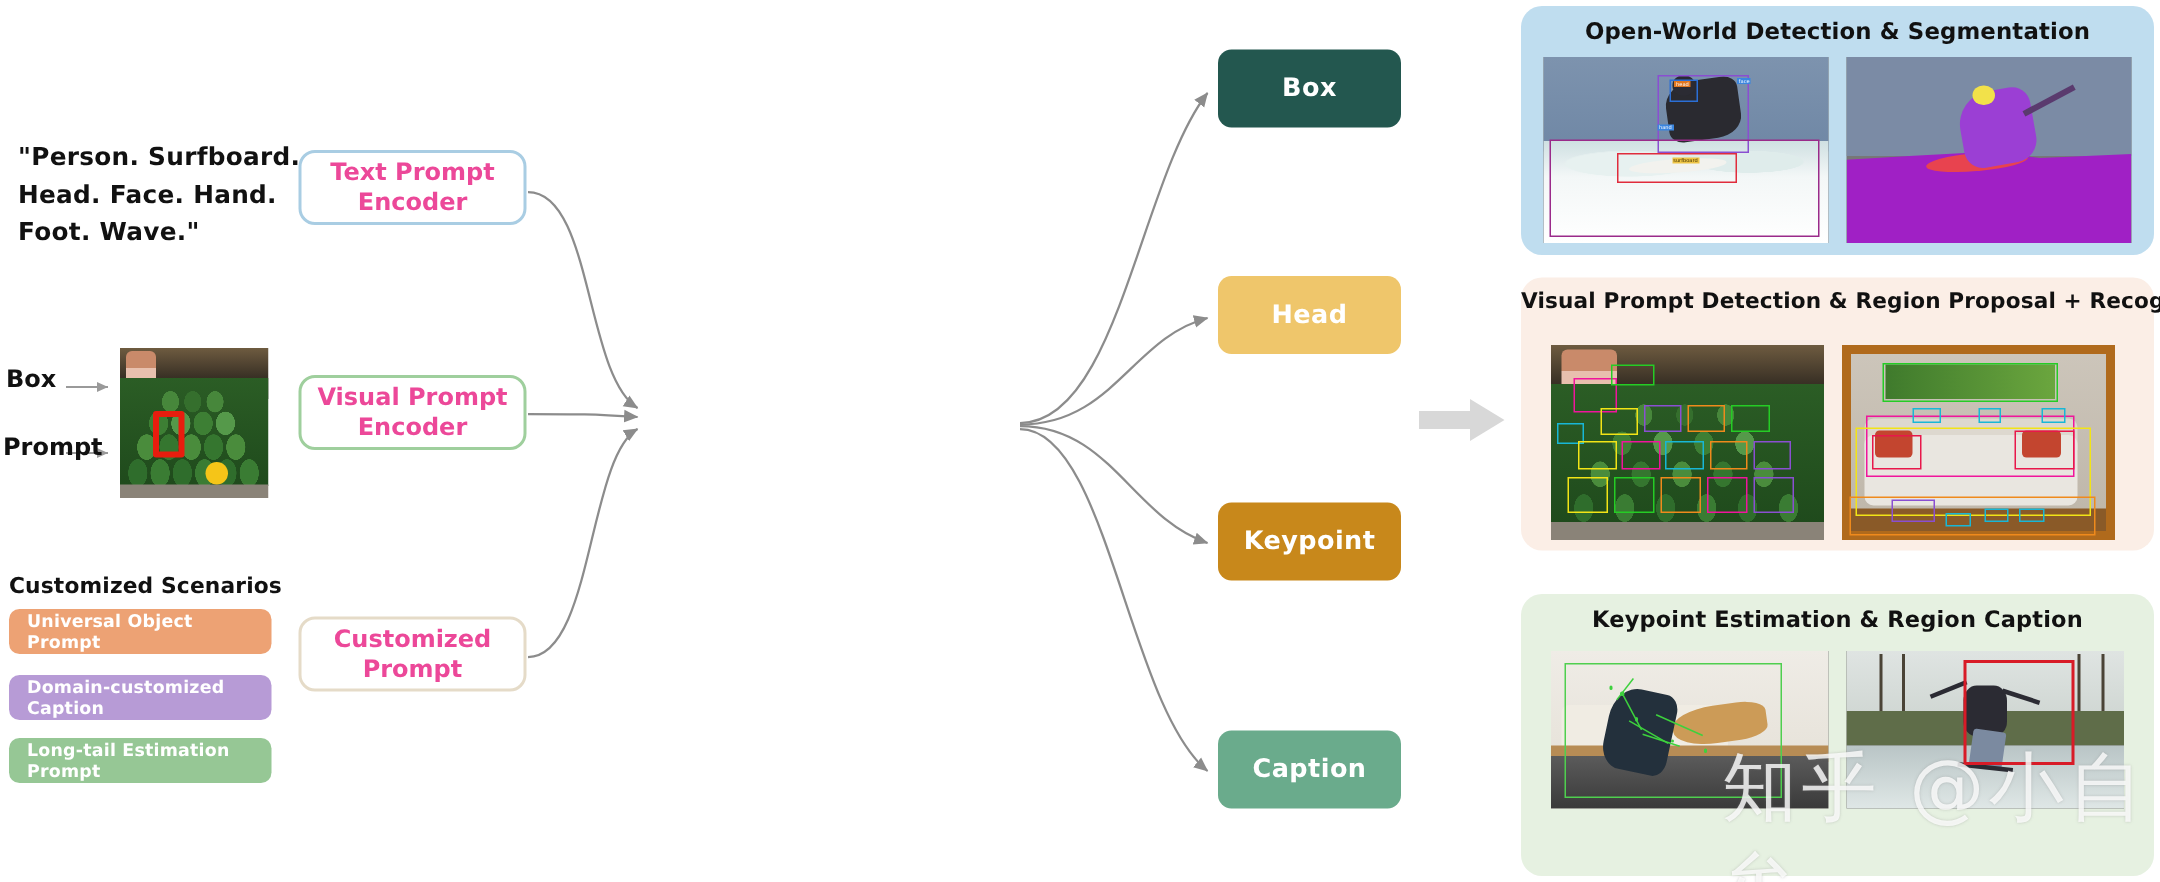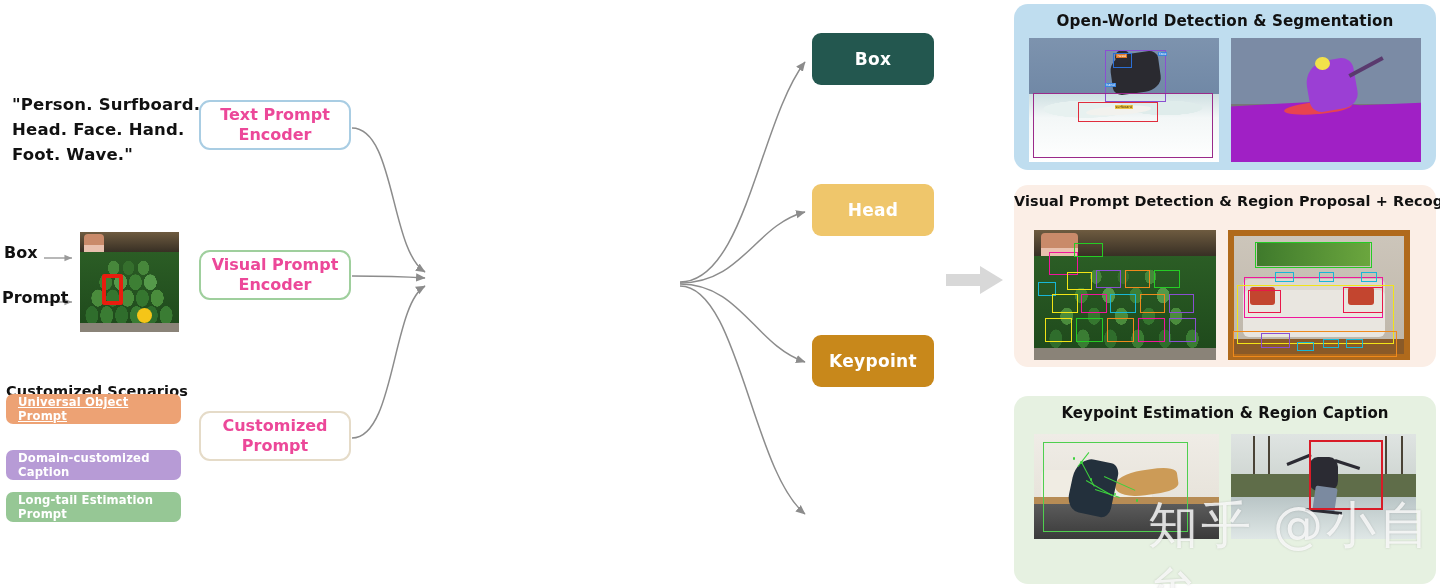--- a/index.html
+++ b/index.html
@@ -84,21 +84,21 @@
   
   #scenarios-title {
     left: 6px; top: 383px; font-size: 14.5px; font-weight: 700; letter-spacing: .1px;
   }
   .scenario-tag {
     position:absolute; left: 6px; width: 175px; height: 30px;
     border-radius: 7px; display:flex; align-items:center;
     padding-left: 12px; color:#ffffff; font-size: 11.6px;
     font-weight: 700; letter-spacing: .15px;
   }
-  #tag-0 { top: 394px; text-decoration: underline; }
+  #tag-0 { top: 406px; }
   #tag-1 { top: 450px; }
   #tag-2 { top: 492px; }
 
   
   .encoder {
     position:absolute; width: 152px; height: 50px;
     border-radius: 11px; background:#ffffff;
     display:flex; align-items:center; justify-content:center;
     text-align:center; font-size: 16px; font-weight: 700;
     line-height: 1.28; color:#ec4899; white-space: pre-line;
@@ -322,20 +322,23 @@
 
   <div class="head" id="head-0" style="background:#23574f">
     <span>Box</span>
   </div>
   <div class="head" id="head-1" style="background:#efc66b">
     <span>Head</span>
   </div>
   <div class="head" id="head-2" style="background:#c8881b">
     <span>Keypoint</span>
   </div>
+  <div class="head" id="head-3" style="background:#6aab8c">
+    <span>Caption</span>
+  </div>
 
   <svg class="abs" id="big-arrow" viewBox="0 0 58 32">
     <path d="M0,10 L34,10 L34,2 L57,16 L34,30 L34,22 L0,22 Z" fill="#d8d8d8"></path>
   </svg>
 
   <div class="panel" id="panel-0">
     <div class="panel-title">Open-World Detection &amp; Segmentation</div>
 
     <div class="panel-imgs" id="p0-imgs">
 

